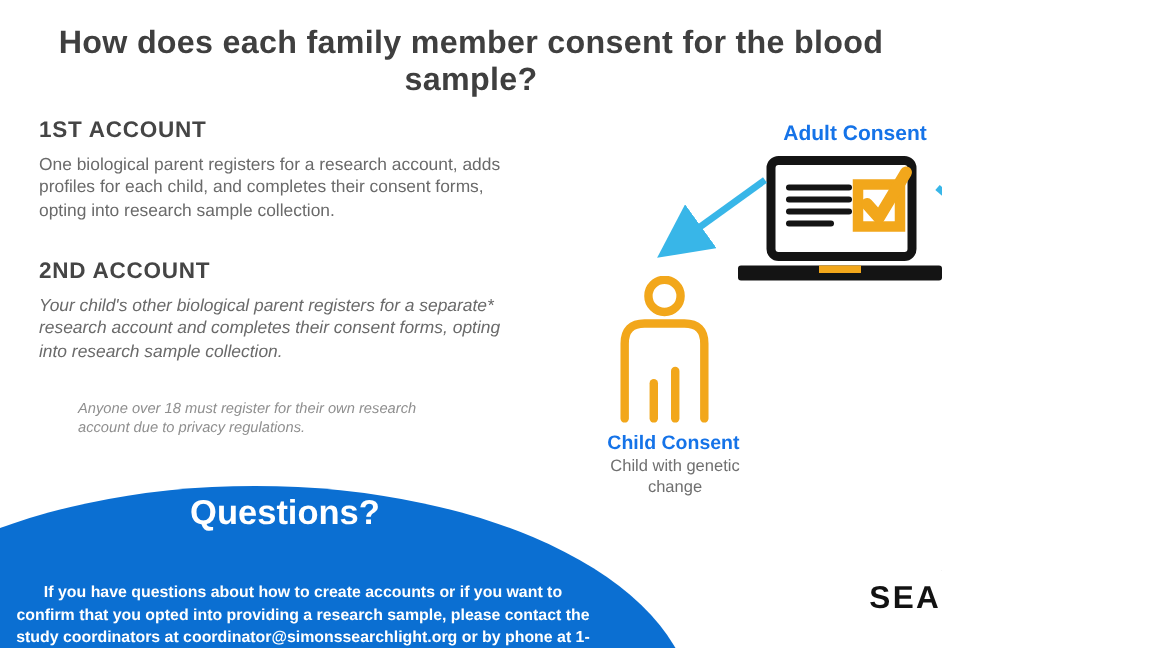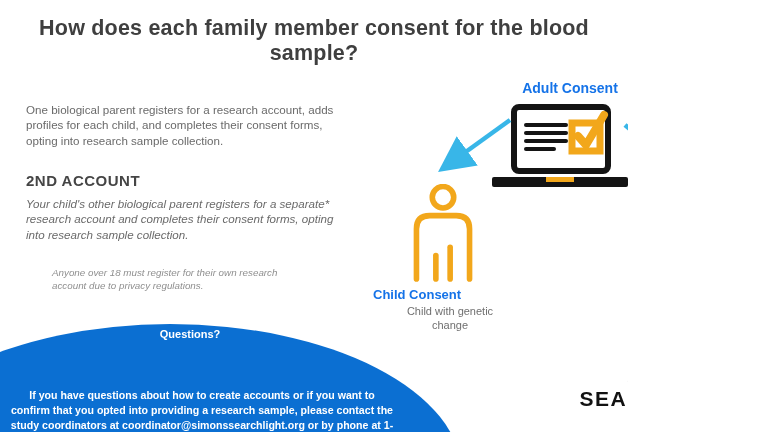--- a/index.html
+++ b/index.html
@@ -20,32 +20,32 @@
   .note{
     position:absolute;left:52px;top:266px;width:238px;font-size:9.8px;font-style:italic;
     color:#8f8f8f;line-height:1.35;
   }
   .blob{
     position:absolute;left:-122px;top:324px;width:584px;height:300px;
     border-radius:50%;background:#0B6FD2;
   }
   .q-heading{
     position:absolute;left:0;top:328px;width:380px;text-align:center;
-    color:#ffffff;font-size:11px;font-weight:800;
+    color:#ffffff;font-size:23px;font-weight:800;
   }
   .q-body{
     position:absolute;left:10px;top:356px;width:384px;text-align:center;
     color:#ffffff;font-size:10.6px;font-weight:700;line-height:1.42;margin-top:32px;
   }
   .adult-label{
     position:absolute;left:495px;top:80px;width:150px;text-align:center;
     color:#1573E8;font-size:14px;font-weight:800;
   }
   .child-label{
-    position:absolute;width:120px;text-align:left;color:#1573E8;font-size:13px;font-weight:800;
+    position:absolute;width:120px;text-align:right;color:#1573E8;font-size:13px;font-weight:800;
   }
   .child-caption{
     position:absolute;width:120px;text-align:center;color:#6f6f6f;font-size:11px;line-height:1.28;
   }
   .icon{position:absolute;display:block;}
   .logo{
     position:absolute;left:565px;top:373px;width:200px;text-align:center;color:#111;
   }
   .logo-top{
     font-size:11.5px;letter-spacing:6px;color:#3a3a3a;padding-left:6px;font-weight:400;
@@ -56,20 +56,21 @@
   }
   .logo-bottom svg{vertical-align:-2px;}
 </style>
 </head>
 <body>
 
 <div class="page">
 
   <div class="title">How does each family member consent for the blood sample?</div>
 
+  <div class="sec-heading" style="top:78px;">1ST ACCOUNT</div>
   <div class="sec-body" style="top:102px;">One biological parent registers for a research account, adds profiles for each child, and completes their consent forms, opting into research sample collection.</div>
 
   <div class="sec-heading" style="top:172px;">2ND ACCOUNT</div>
   <div class="sec-body" style="top:196px;width:320px;font-style:italic;">Your child's other biological parent registers for a separate* research account and completes their consent forms, opting into research sample collection.</div>
 
   <div class="note">Anyone over 18 must register for their own research account due to privacy regulations.</div>
 
   <div class="blob"></div>
   <div class="q-heading">Questions?</div>
   <div class="q-body">If you have questions about how to create accounts or if you want to confirm that you opted into providing a research sample, please contact the study coordinators at coordinator@simonssearchlight.org or by phone at 1-855-329-5638.</div>

